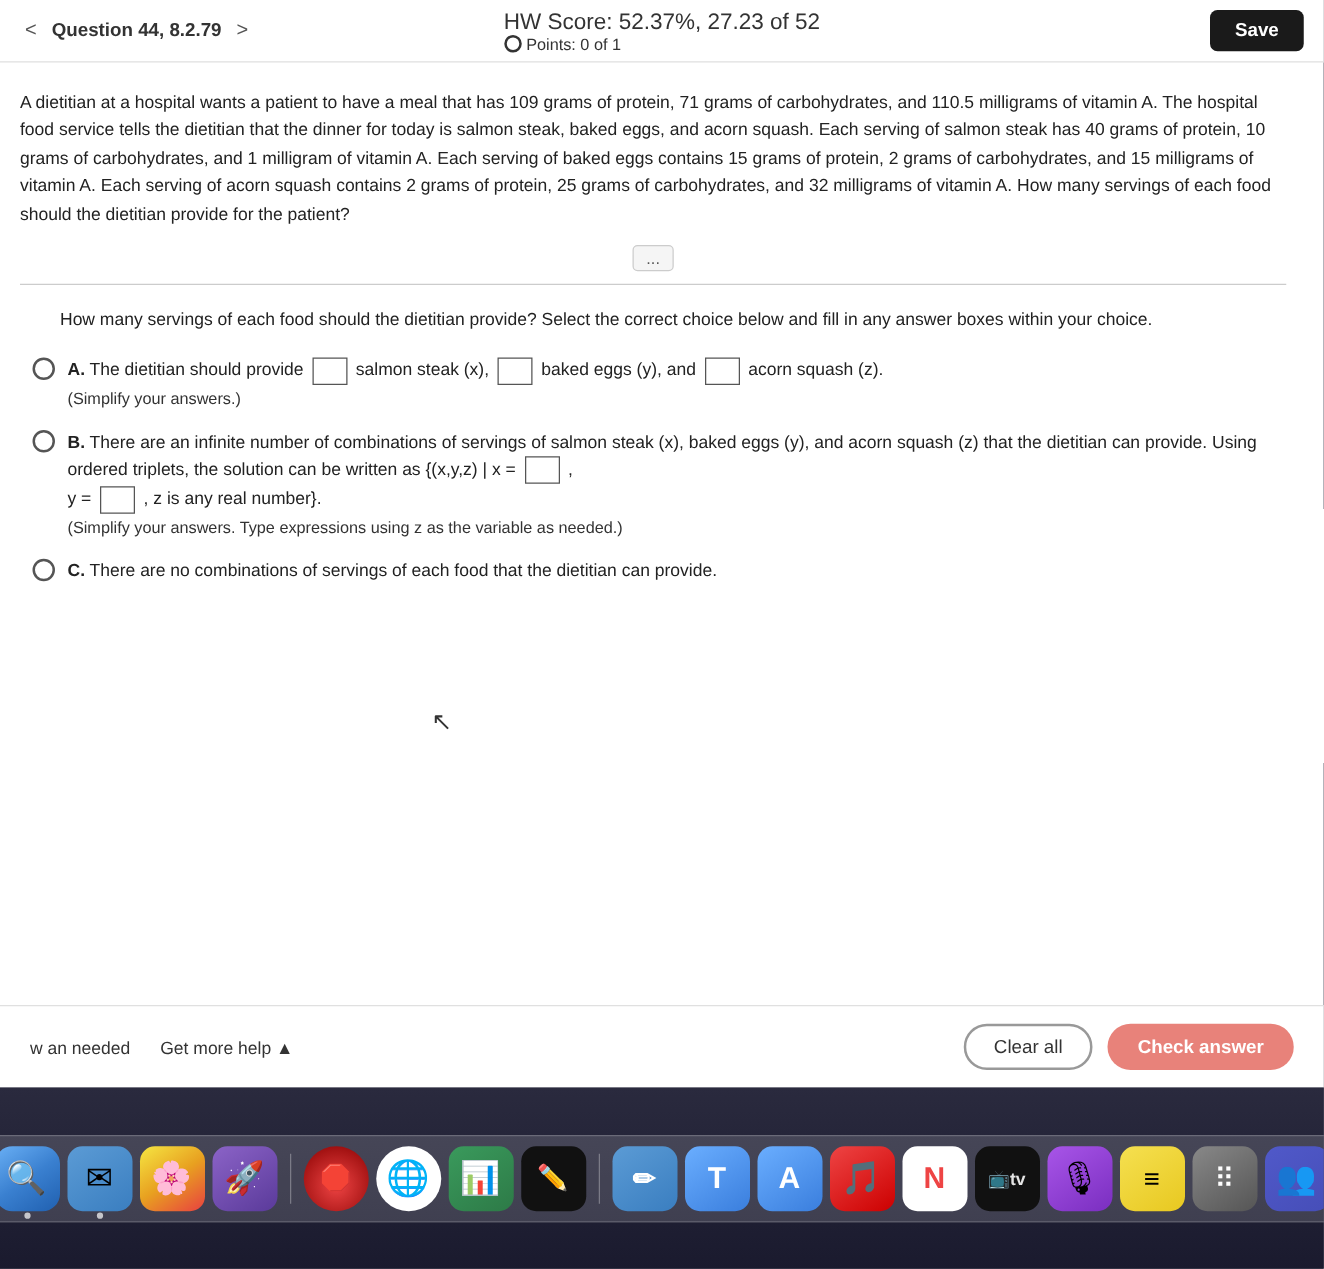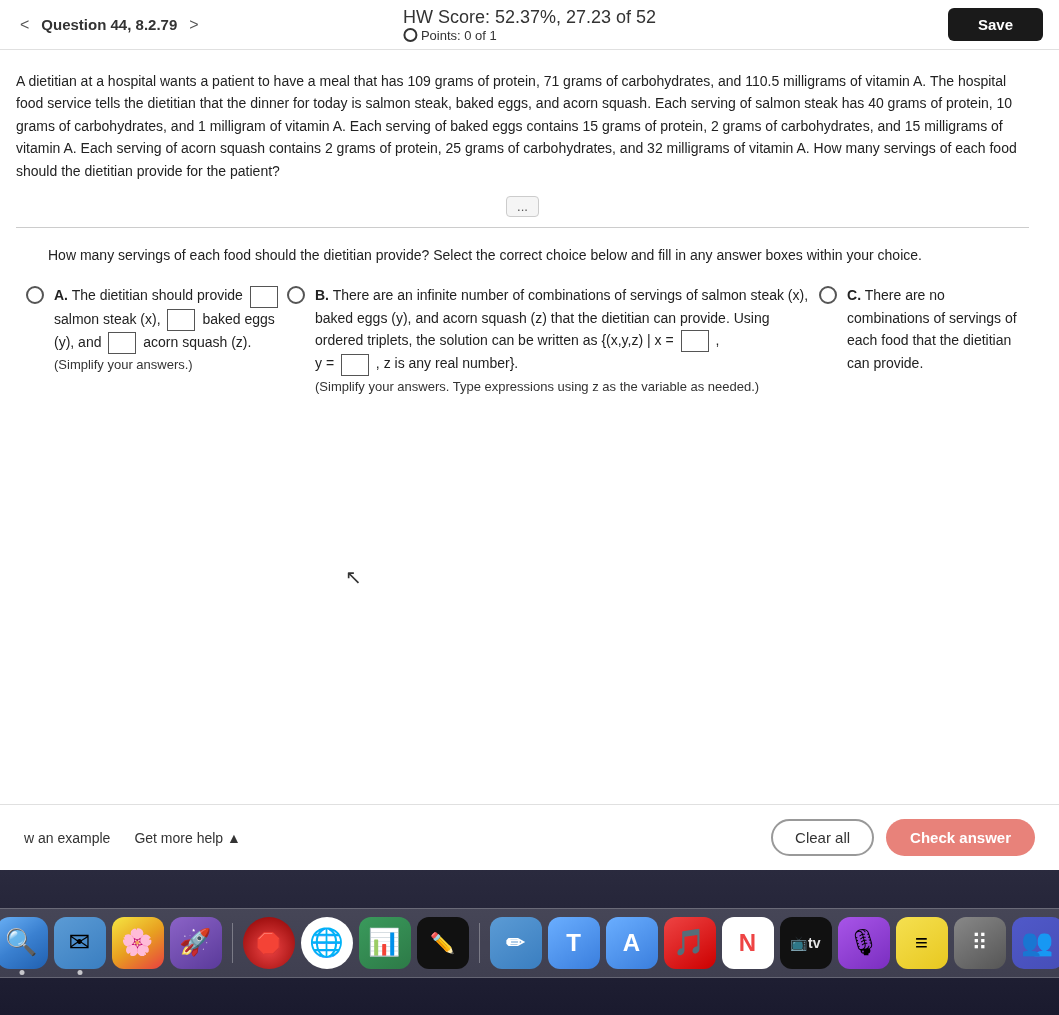--- a/index.html
+++ b/index.html
@@ -88,21 +88,21 @@
       display: flex;
       align-items: center;
       gap: 12px;
     }
 
     .save-btn {
       background: #1a1a1a;
       color: #fff;
       border: none;
       border-radius: 6px;
-      padding: 8px 30px;
+      padding: 8px 20px;
       font-size: 15px;
       font-weight: 600;
       cursor: pointer;
     }
 
     
     .question-content {
       padding: 20px 30px 10px 16px;
       flex: 1;
       overflow-y: auto;
@@ -141,21 +141,22 @@
       font-size: 14px;
       line-height: 1.6;
       color: #222;
       margin-bottom: 18px;
       margin-left: 32px;
     }
 
     
     .choices {
       display: flex;
-      flex-direction: row;
+      flex-direction: column;
+      gap: 16px;
       padding-left: 10px;
     }
 
     .choice-item {
       display: flex;
       align-items: flex-start;
       gap: 10px;
     }
 
     .radio-btn {
@@ -407,21 +408,21 @@
       </div>
 
     </div>
 
   </div>
 
   <div class="cursor-arrow">↖</div>
 
   <div class="action-bar">
     <div class="action-left">
-      <span class="action-link">w an example</span>
+      <span class="action-link">w an needed</span>
       <span class="action-link">Get more help ▲</span>
     </div>
     <div class="action-right">
       <button class="clear-all-btn">Clear all</button>
       <button class="check-answer-btn">Check answer</button>
     </div>
   </div>
 
 </div>
 

